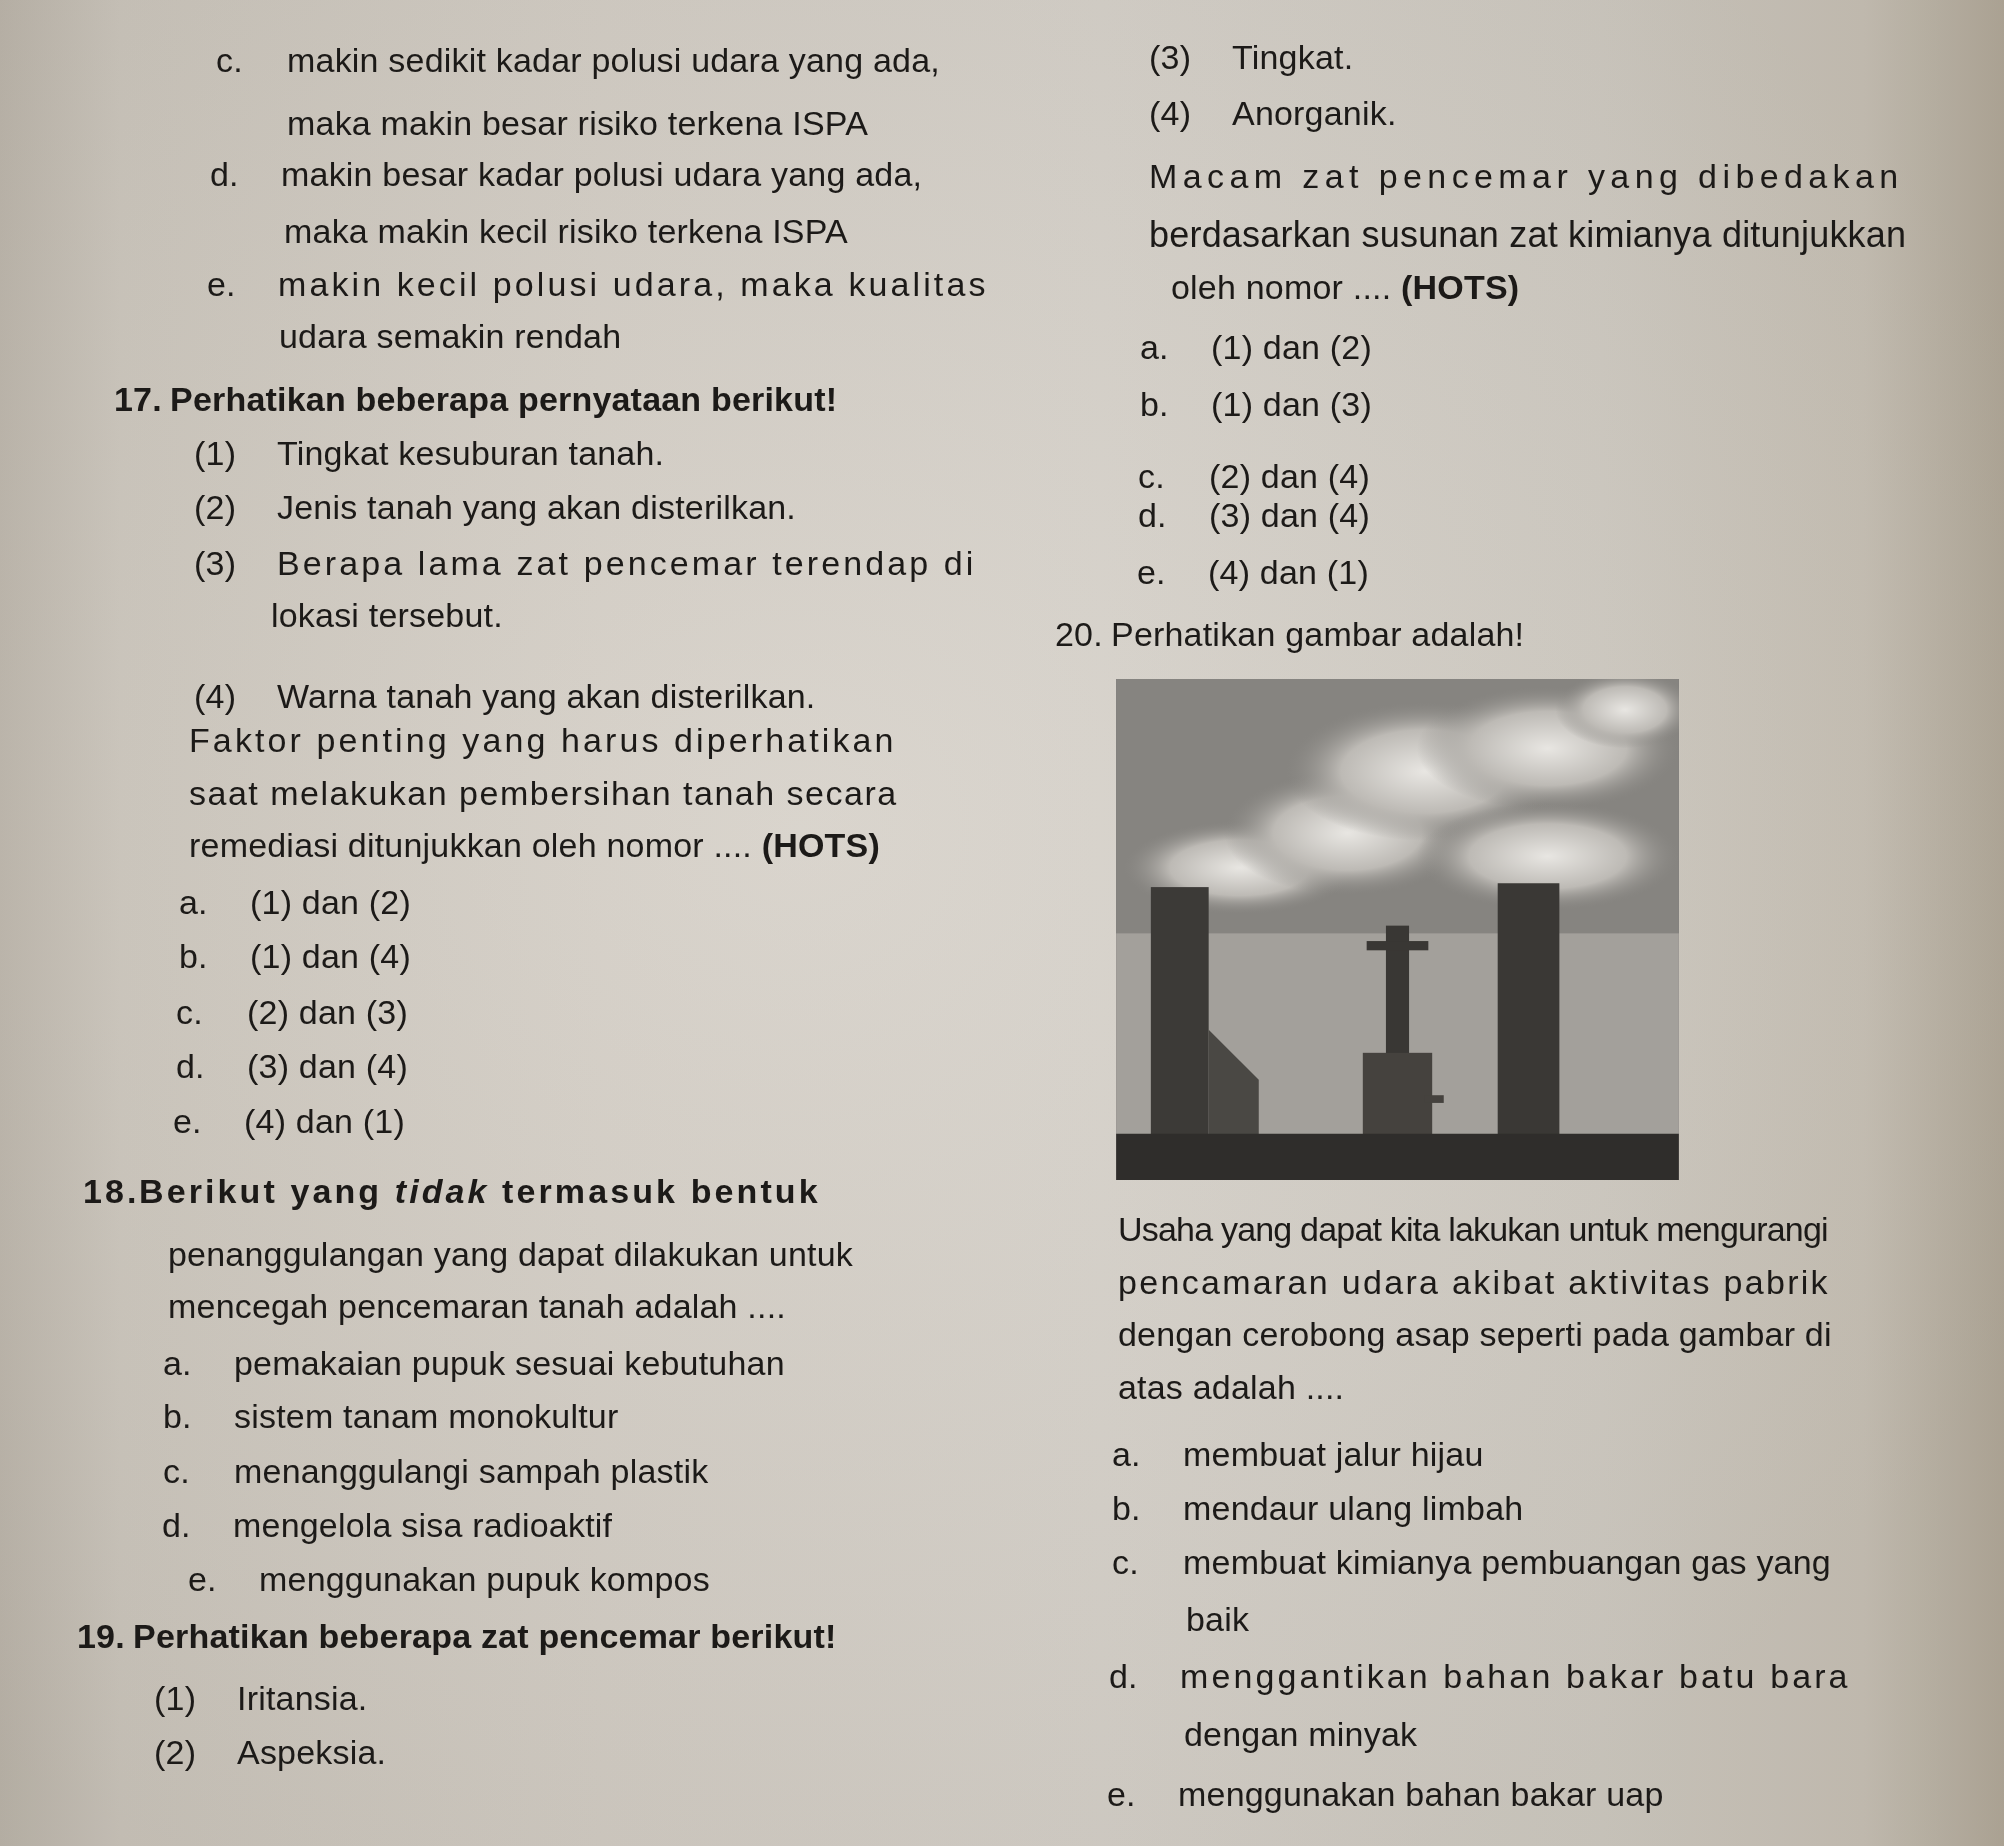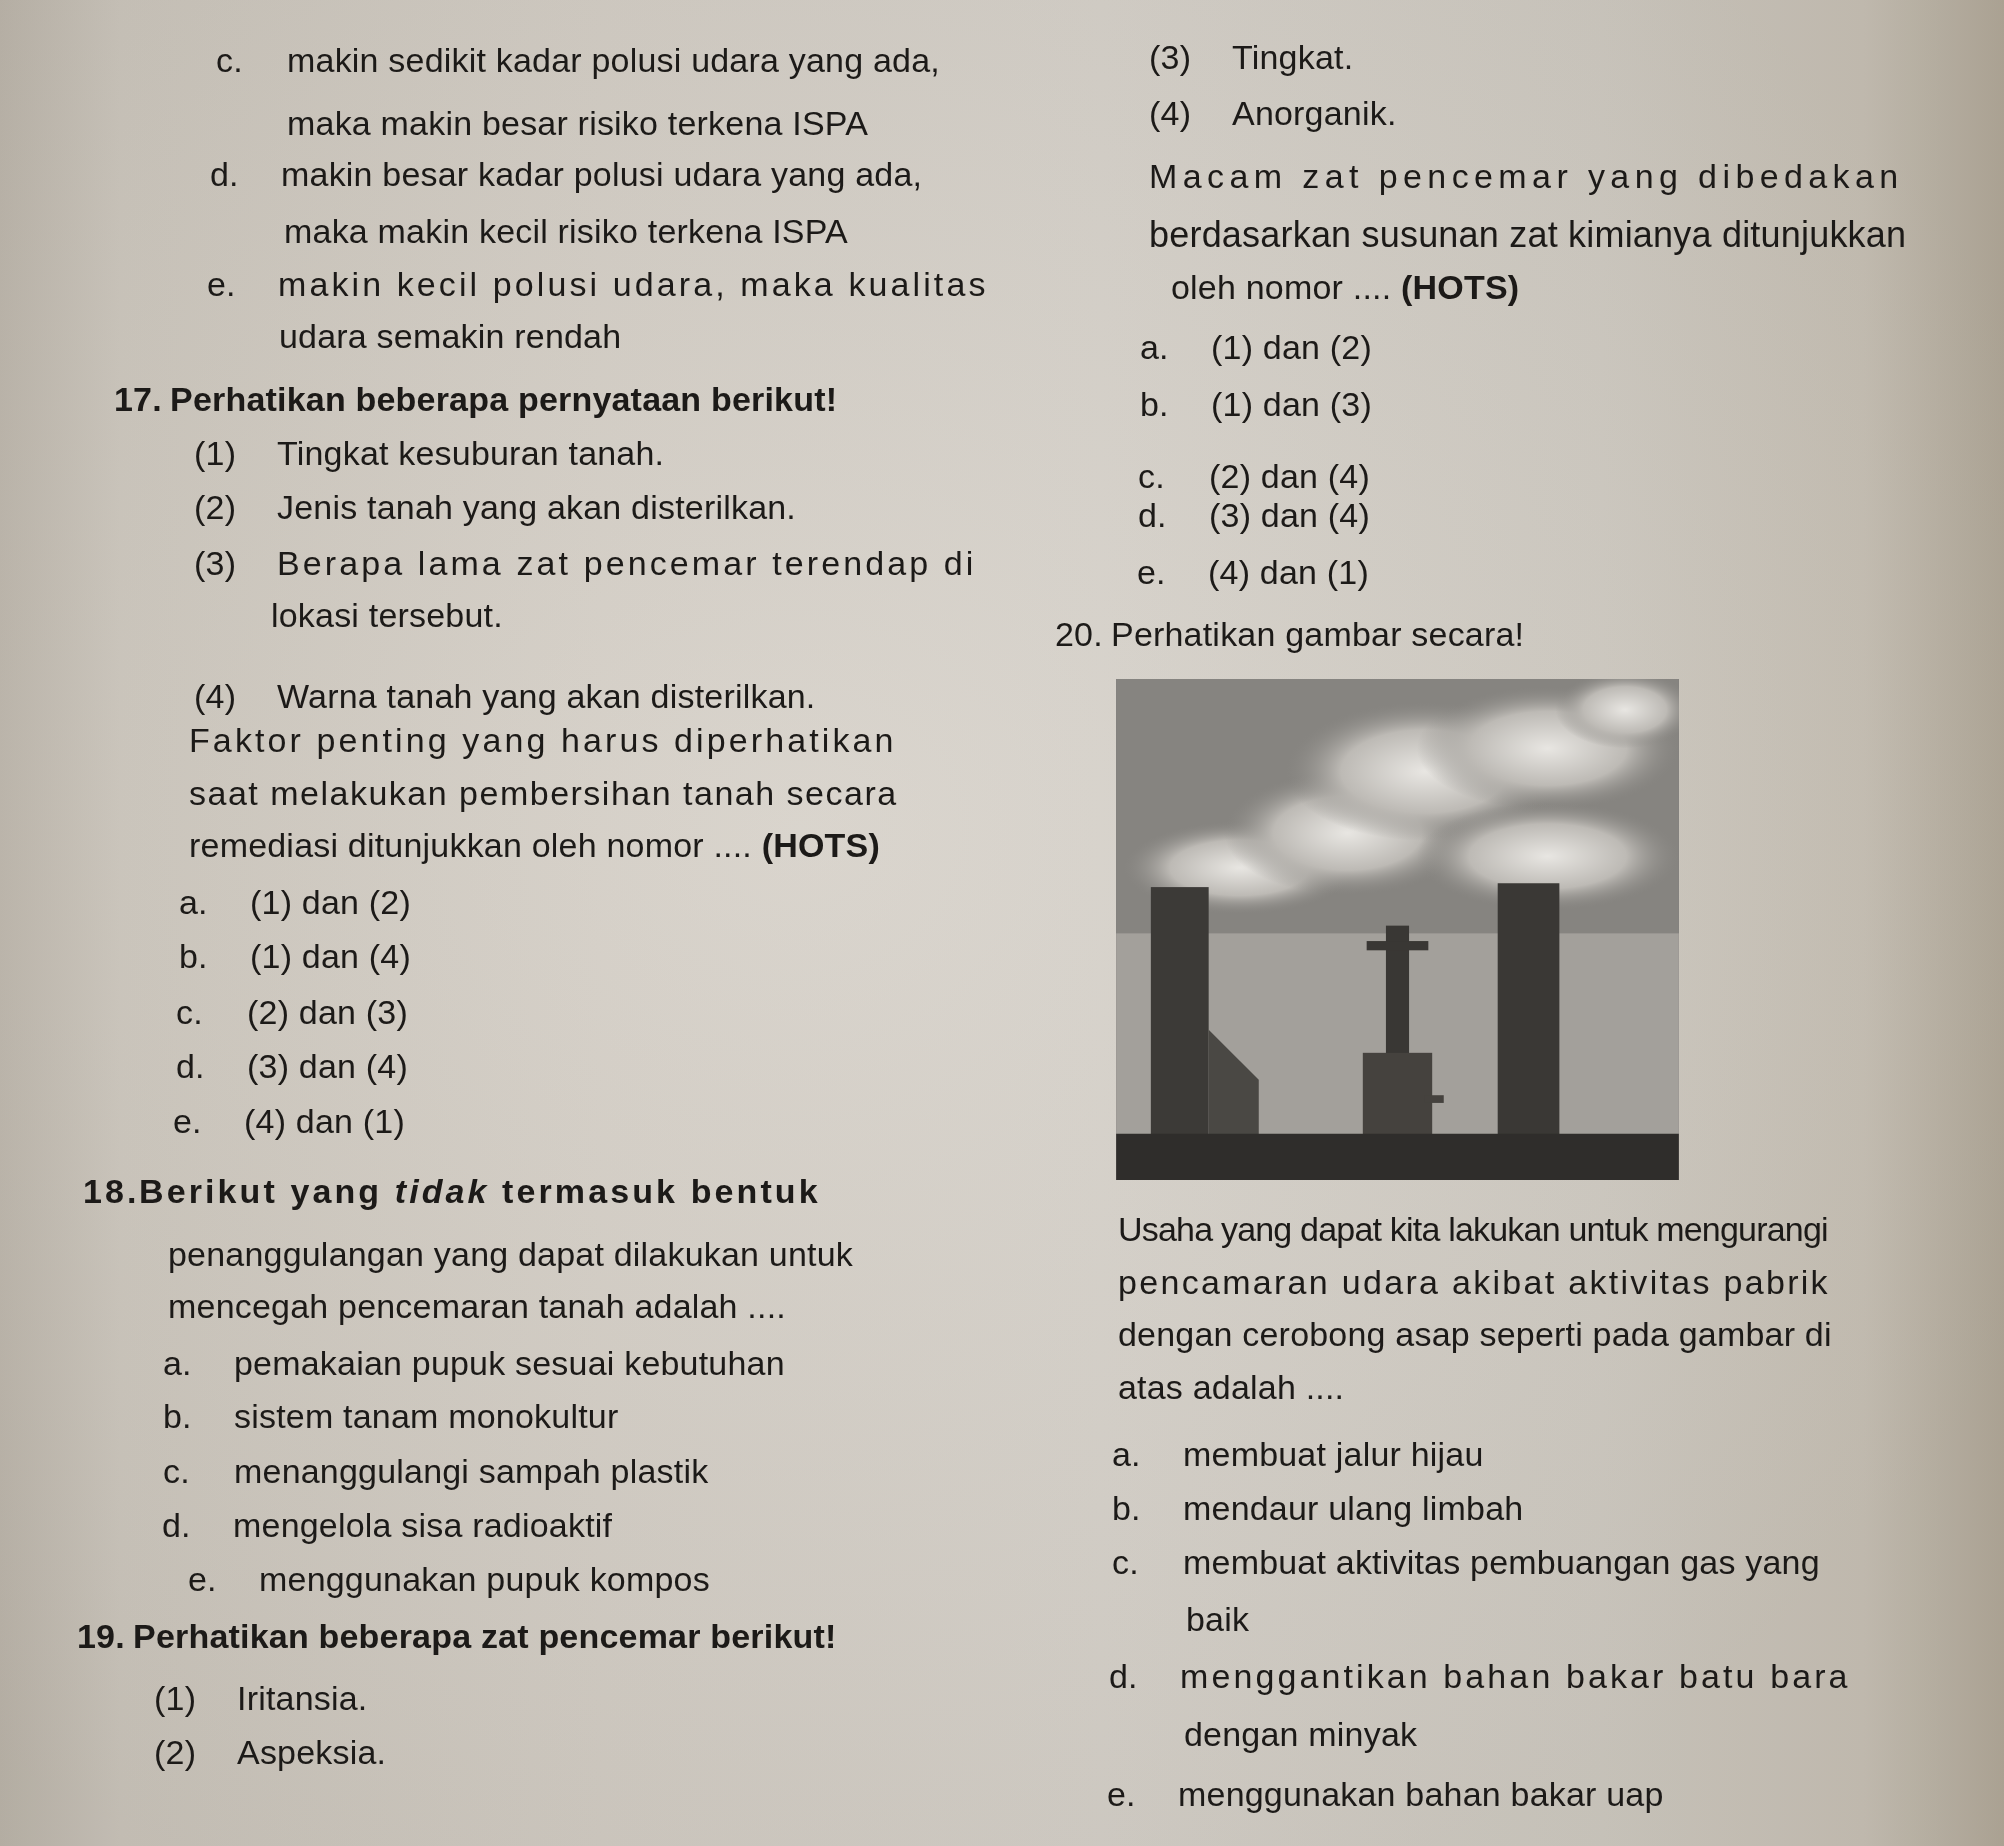--- a/index.html
+++ b/index.html
@@ -89,21 +89,21 @@
 <div class="t" style="left:1149px;top:217px;font-size:36px;">berdasarkan susunan zat kimianya ditunjukkan</div>
 <div class="t" style="left:1143px;top:270px;margin-left:28px;"><span>oleh nomor .... </span><span class="b">(HOTS)</span></div>
 
 <div class="t" style="left:1140px;top:330px;"><span class="lbl">a.</span><span>(1) dan (2)</span></div>
 <div class="t" style="left:1140px;top:387px;"><span class="lbl">b.</span><span>(1) dan (3)</span></div>
 <div class="t" style="left:1138px;top:443px;margin-top:16px;"><span class="lbl">c.</span><span>(2) dan (4)</span></div>
 <div class="t" style="left:1138px;top:498px;"><span class="lbl">d.</span><span>(3) dan (4)</span></div>
 <div class="t" style="left:1137px;top:555px;"><span class="lbl">e.</span><span>(4) dan (1)</span></div>
 
 <div class="t" style="left:1055px;top:617px;">
-  <span class="num">20.</span><span>Perhatikan gambar secara!</span>
+  <span class="num">20.</span><span>Perhatikan gambar adalah!</span>
 </div>
 
 <div class="figure">
   <svg width="563" height="501" viewBox="0 0 730 650">
     <defs>
       <radialGradient id="smoke" cx="50%" cy="50%" r="50%">
         <stop offset="0%" stop-color="#e8e6e2"></stop>
         <stop offset="60%" stop-color="#bdbab5"></stop>
         <stop offset="100%" stop-color="#8c8a86" stop-opacity="0"></stop>
       </radialGradient>
@@ -132,18 +132,18 @@
   </svg>
 </div>
 
 <div class="t" style="left:1118px;top:1212px;letter-spacing:-0.8px;">Usaha yang dapat kita lakukan untuk mengurangi</div>
 <div class="t" style="left:1118px;top:1265px;letter-spacing:2.3px;">pencamaran udara akibat aktivitas pabrik</div>
 <div class="t" style="left:1118px;top:1317px;">dengan cerobong asap seperti pada gambar di</div>
 <div class="t" style="left:1118px;top:1370px;">atas adalah ....</div>
 
 <div class="t" style="left:1112px;top:1437px;"><span class="lbl">a.</span><span>membuat jalur hijau</span></div>
 <div class="t" style="left:1112px;top:1491px;"><span class="lbl">b.</span><span>mendaur ulang limbah</span></div>
-<div class="t" style="left:1112px;top:1545px;"><span class="lbl">c.</span><span>membuat aktivitas pembuangan gas yang</span></div>
+<div class="t" style="left:1112px;top:1545px;"><span class="lbl">c.</span><span>membuat kimianya pembuangan gas yang</span></div>
 <div class="t" style="left:1186px;top:1602px;">baik</div>
 <div class="t" style="left:1109px;top:1659px;"><span class="lbl">d.</span><span class="wide">menggantikan bahan bakar batu bara</span></div>
 <div class="t" style="left:1184px;top:1717px;">dengan minyak</div>
 <div class="t" style="left:1107px;top:1777px;"><span class="lbl">e.</span><span>menggunakan bahan bakar uap</span></div>
 
 
 </body></html>

